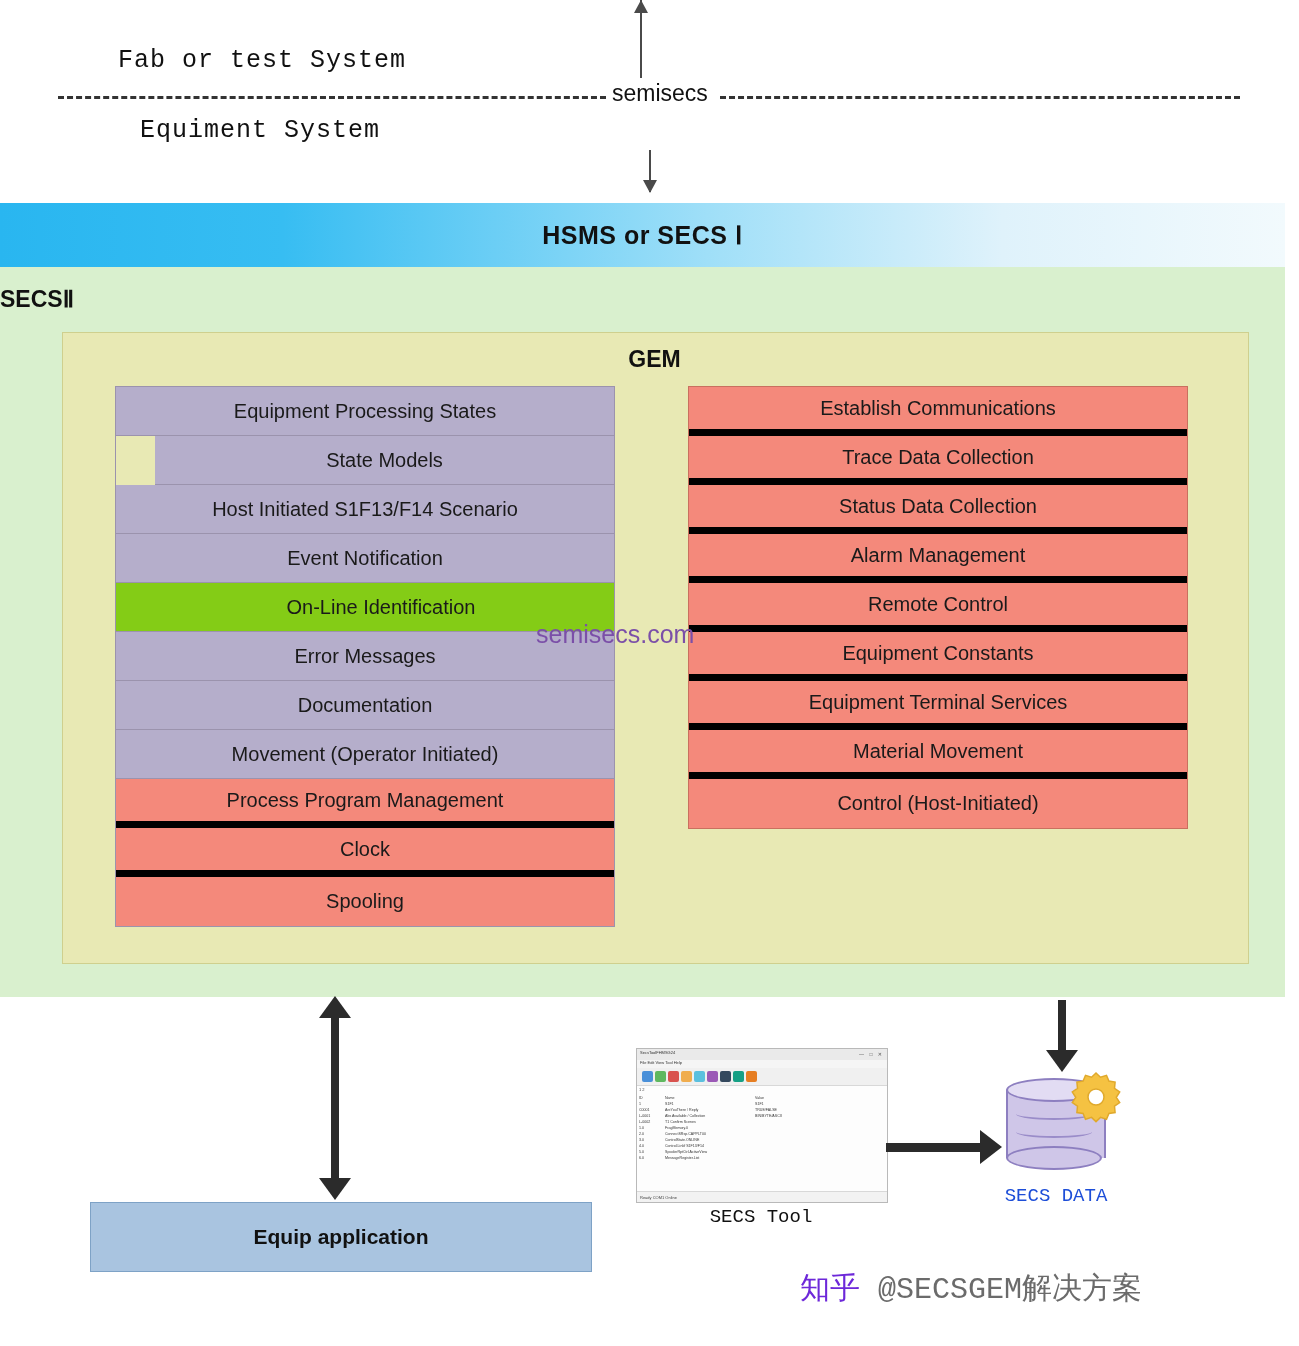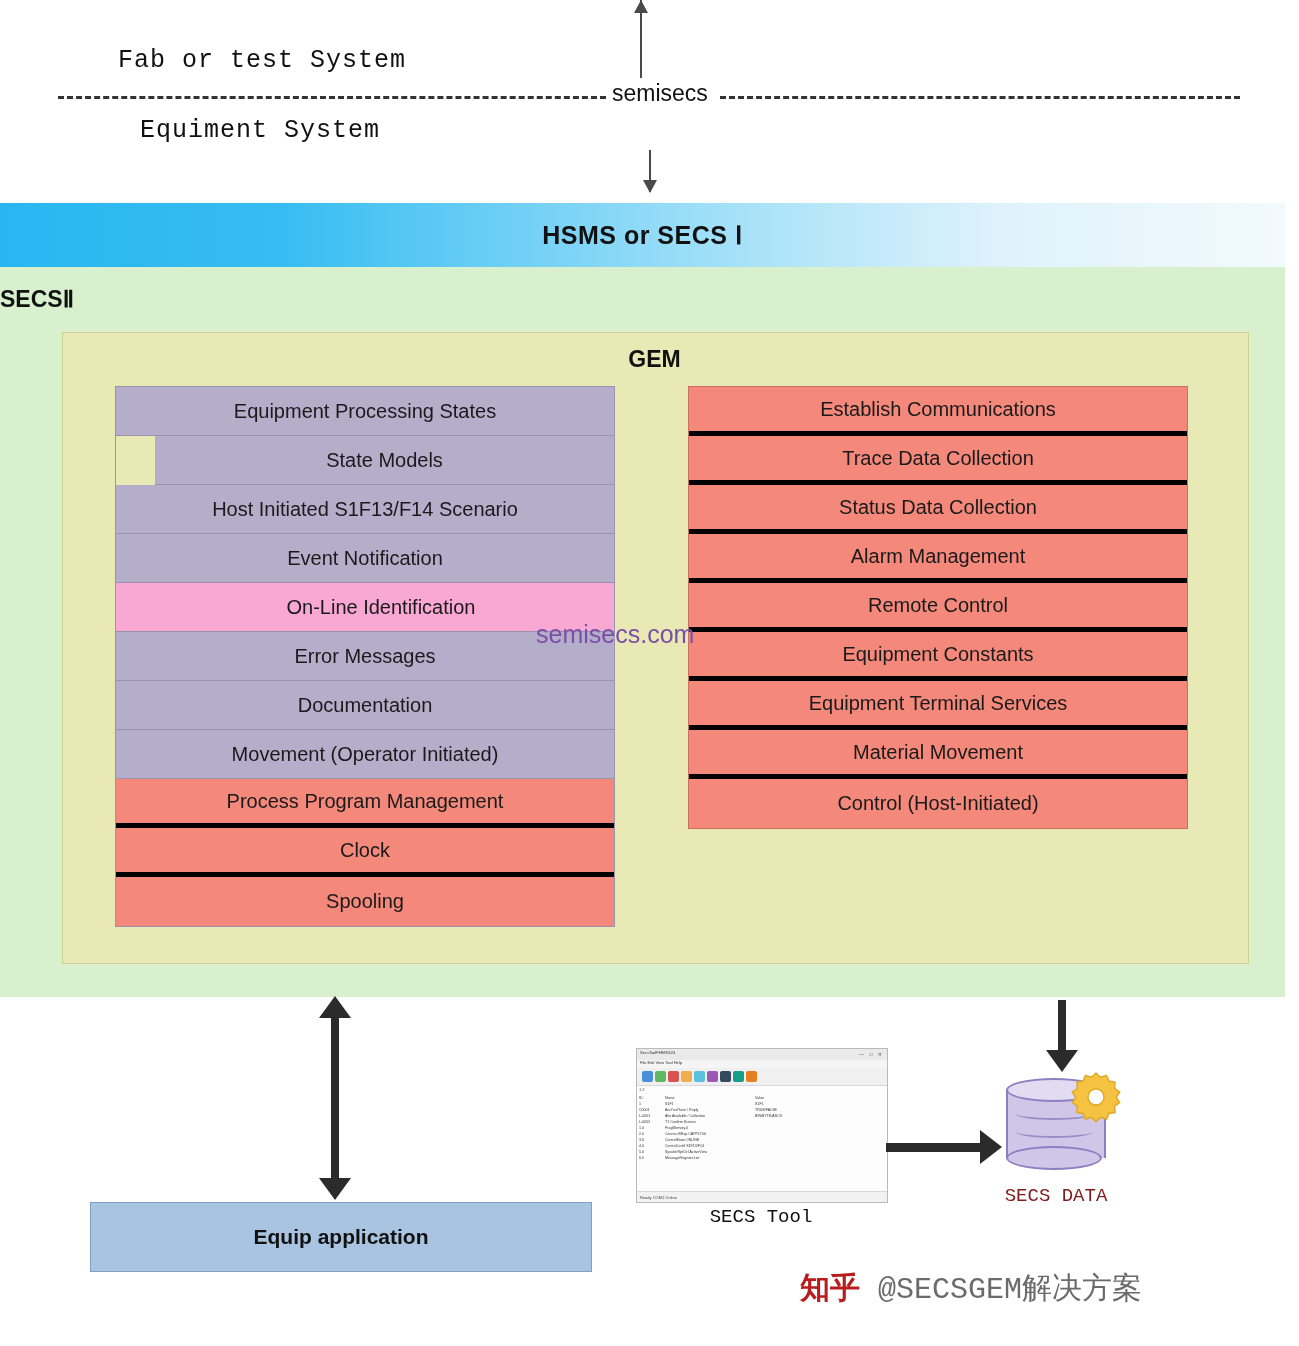--- a/index.html
+++ b/index.html
@@ -44,21 +44,21 @@
   #gem-title{left:62px;top:346px;width:1185px;text-align:center;
     font-size:23px;font-weight:bold;color:#111;}
 
   
   .col{position:absolute;top:386px;width:498px;border:1px solid #9b93ad;}
   #col-left{left:115px;}
   #col-right{left:688px;border-color:#c9705f;}
   .cell{height:49px;display:flex;align-items:center;justify-content:center;
     font-size:20px;color:#1a1a1a;text-align:center;box-sizing:border-box;}
   .cell.purple{background:#b5aecb;border-bottom:1px solid #9b93ad;}
-  .cell.salmon{background:#f4897b;border-bottom:5px solid #000000;}
+  .cell.salmon{background:#f4897b;border-bottom:7px solid #000000;}
   .cell.last{border-bottom:none;}
 
   
   #watermark{left:536px;top:620px;font-size:25px;color:#7b4fa8;}
 
   
   #equip-arrow-line{left:331px;top:1010px;width:8px;height:180px;background:#2b2b2b;}
   #equip-arrow-up{left:319px;top:996px;width:0;height:0;
     border-left:16px solid transparent;border-right:16px solid transparent;
     border-bottom:22px solid #2b2b2b;}
@@ -110,25 +110,25 @@
   #db{left:1006px;top:1078px;width:96px;height:92px;}
   #db-body{position:absolute;left:0;top:12px;width:96px;height:68px;background:#cfc6e8;
     border-left:2px solid #8d7fc0;border-right:2px solid #8d7fc0;}
   #db-top{position:absolute;left:0;top:0px;width:96px;height:24px;border-radius:50%;
     background:#e2dcf3;border:2px solid #8d7fc0;box-sizing:border-box;}
   #db-bot{position:absolute;left:0;top:68px;width:96px;height:24px;border-radius:50%;
     background:#cfc6e8;border:2px solid #8d7fc0;box-sizing:border-box;}
   .db-line{position:absolute;left:10px;width:76px;height:10px;border-radius:50%;
     border-bottom:2px solid #9a8cc9;}
   #db-gear{left:1068px;top:1068px;width:56px;height:56px;}
-  #db-label{left:986px;top:1185px;width:140px;text-align:center;font-size:19px;color:#7f1d1d;}
+  #db-label{left:986px;top:1185px;width:140px;text-align:center;font-size:19px;color:#1d4ed8;}
 
   
   #zhihu{left:800px;top:1268px;font-size:30px;color:#6b6b6b;}
-  #zhihu b{font-weight:bold;color:#b91c1c;text-align:center;}
+  #zhihu b{font-weight:normal;color:#6d28d9;text-align:center;}
 </style>
 </head>
 <body>
 
 <div class="abs" id="top-arrow"></div>
 <div class="abs" id="top-arrow-head"></div>
 
 <div class="abs mono" id="fab-label">Fab or test System</div>
 <div class="abs mono" id="equip-label">Equiment System</div>
 
@@ -147,21 +147,21 @@
 <div class="abs" id="secs2-title">SECSⅡ</div>
 
 <div class="abs" id="gem-panel"></div>
 <div class="abs" id="gem-title">GEM</div>
 
 <div class="col" id="col-left">
     <div class="cell purple" style="background: rgb(181, 174, 203);">Equipment Processing States</div>
     <div class="cell purple" style="background: rgb(181, 174, 203); margin-left: 39px;">State Models</div>
     <div class="cell purple" style="background: rgb(181, 174, 203);">Host Initiated S1F13/F14 Scenario</div>
     <div class="cell purple" style="background: rgb(181, 174, 203);">Event Notification</div>
-    <div class="cell purple" style="background: #f9a8d4; padding-left: 32px;">On-Line Identification</div>
+    <div class="cell purple" style="background: #84cc16; padding-left: 32px;">On-Line Identification</div>
     <div class="cell purple" style="background: rgb(181, 174, 203);">Error Messages</div>
     <div class="cell purple" style="background: rgb(181, 174, 203);">Documentation</div>
     <div class="cell purple" style="background: rgb(181, 174, 203);">Movement (Operator Initiated)</div>
     <div class="cell salmon" style="background: rgb(244, 137, 123);">Process Program Management</div>
     <div class="cell salmon" style="background: rgb(244, 137, 123);">Clock</div>
     <div class="cell salmon last" style="background: rgb(244, 137, 123);">Spooling</div>
   </div>
 <div class="col" id="col-right">
     <div class="cell salmon" style="background: rgb(244, 137, 123);">Establish Communications</div>
     <div class="cell salmon" style="background: rgb(244, 137, 123);">Trace Data Collection</div>

